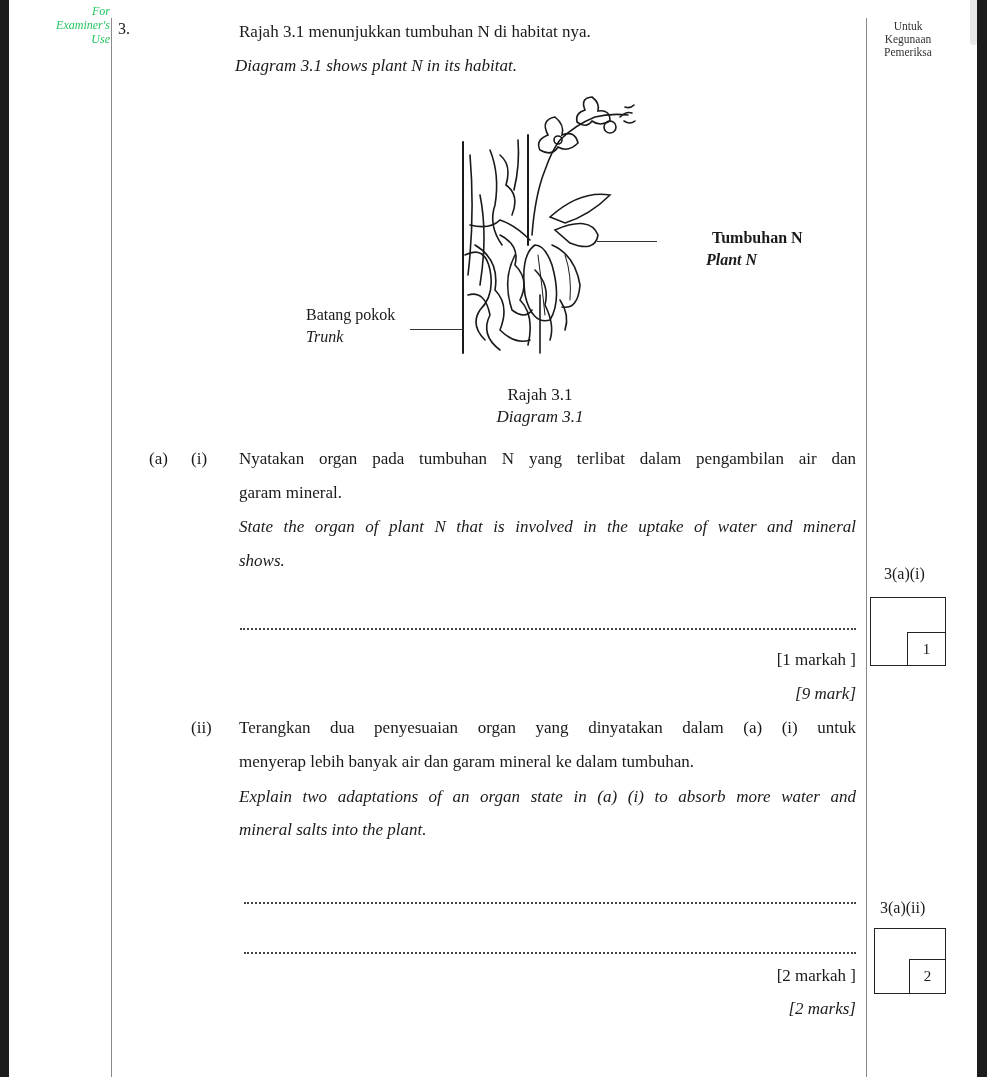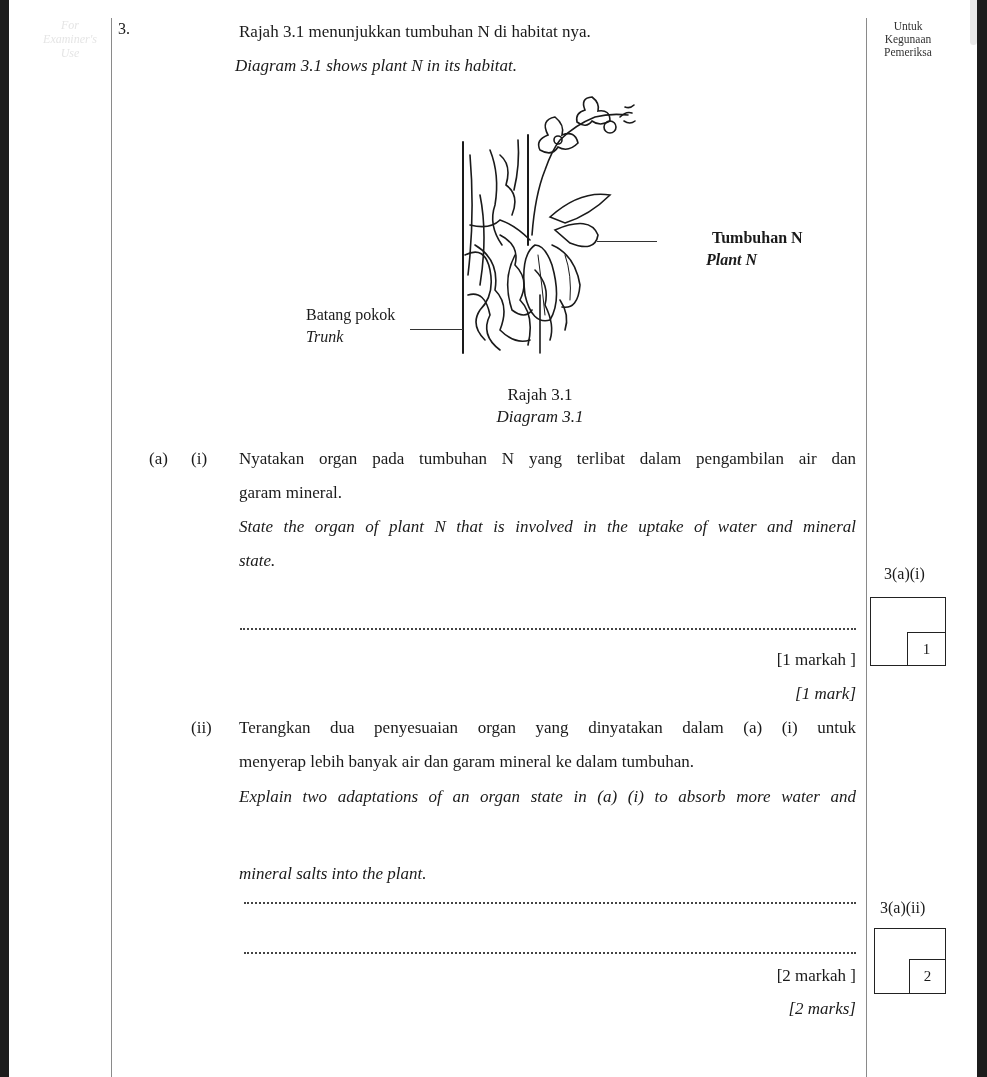--- a/index.html
+++ b/index.html
@@ -13,22 +13,22 @@
     position: absolute; left: 9px; top: 0; width: 968px; height: 1077px;
     background: #ffffff;
   }
   .scroll-thumb {
     position: absolute; left: 970px; top: 0; width: 7px; height: 45px;
     background: #e9e9e9; border-radius: 0 0 4px 4px;
   }
   .abs { position: absolute; }
   .vline { position: absolute; width: 1px; background: #8a8a8a; }
   .examiner-left {
-    position: absolute; left: 30px; top: 18px; width: 80px;
-    text-align: center; font-style: italic; font-size: 12px; line-height: 14px; color: #e5e5e5;
+    position: absolute; left: 30px; top: 4px; width: 80px;
+    text-align: right; font-style: italic; font-size: 12px; line-height: 14px; color: #22c55e;
   }
   .examiner-right {
     position: absolute; left: 872px; top: 20px; width: 72px;
     text-align: center; font-size: 11.5px; line-height: 13px; color: #333;
   }
   .qnum { position: absolute; left: 118px; top: 20px; font-size: 16px; }
   .t16 { font-size: 17px; line-height: 20px; white-space: nowrap; }
   .it { font-style: italic; }
   .label-bold { font-weight: bold; font-size: 16px; }
   .label-bi { font-weight: bold; font-style: italic; font-size: 16px; }
@@ -119,36 +119,36 @@
 <div class="abs label-i" style="left:306px; top:328px;">Trunk</div>
 
 <div class="caption" style="top:385px;">Rajah 3.1</div>
 <div class="caption it" style="top:407px;">Diagram 3.1</div>
 
 <div class="sub" style="left:149px; top:449px;">(a)</div>
 <div class="sub" style="left:191px; top:449px;">(i)</div>
 <div class="para" style="top:449px;">Nyatakan organ pada tumbuhan N yang terlibat dalam pengambilan air dan</div>
 <div class="para last" style="top:483px;">garam mineral.</div>
 <div class="para it" style="top:517px;">State the organ of plant N that is involved in the uptake of water and mineral</div>
-<div class="para it last" style="top:551px;">state.</div>
+<div class="para it last" style="top:551px;">shows.</div>
 
 <div class="qcode" style="left:884px; top:565px;">3(a)(i)</div>
 <div class="dots" style="left:240px; top:628px; width:616px;"></div>
 <div class="mark-bm" style="top:650px;margin-left:45px;">[1 markah ]</div>
-<div class="mark-bm it" style="top:684px;">[1 mark]</div>
+<div class="mark-bm it" style="top:684px;">[9 mark]</div>
 
 <div class="box" style="left:870px; top:597px; width:76px; height:69px;"></div>
 <div class="box" style="left:907px; top:632px; width:39px; height:34px;"></div>
 <div class="box-num" style="left:907px; top:641px; width:39px;">1</div>
 
 <div class="sub" style="left:191px; top:718px;">(ii)</div>
 <div class="para" style="top:718px;">Terangkan dua penyesuaian organ yang dinyatakan dalam (a) (i) untuk</div>
 <div class="para last" style="top:752px;">menyerap lebih banyak air dan garam mineral ke dalam tumbuhan.</div>
 <div class="para it" style="top:787px;">Explain two adaptations of an organ state in (a) (i) to absorb more water and</div>
-<div class="para it last" style="top:820px;margin-top:44px;">mineral salts into the plant.</div>
+<div class="para it last" style="top:820px;">mineral salts into the plant.</div>
 
 <div class="dots" style="left:244px; top:902px; width:612px;"></div>
 <div class="qcode" style="left:880px; top:899px;">3(a)(ii)</div>
 <div class="dots" style="left:244px; top:952px; width:612px;"></div>
 <div class="mark-bm" style="top:966px;">[2 markah ]</div>
 <div class="mark-bm it" style="top:999px;">[2 marks]</div>
 
 <div class="box" style="left:874px; top:928px; width:72px; height:66px;"></div>
 <div class="box" style="left:909px; top:959px; width:37px; height:35px;"></div>
 <div class="box-num" style="left:909px; top:968px; width:37px;">2</div>

